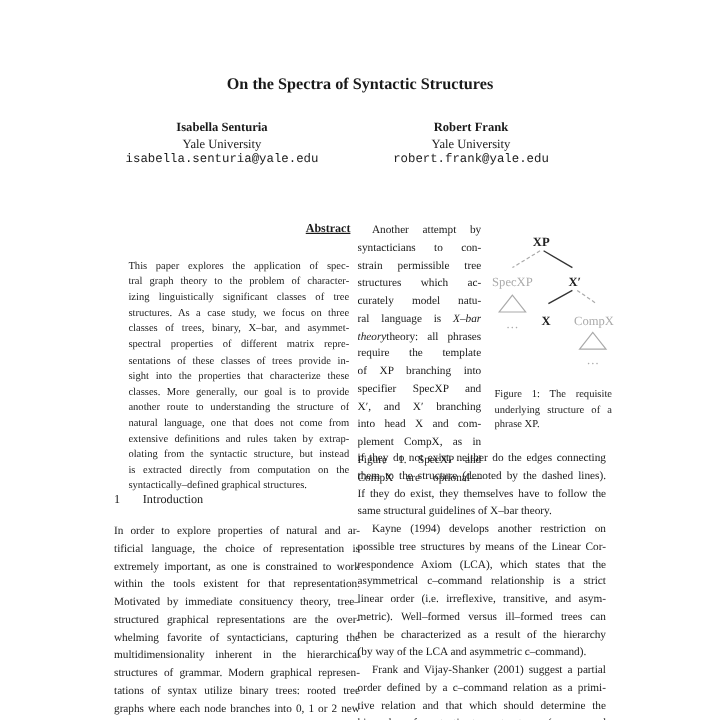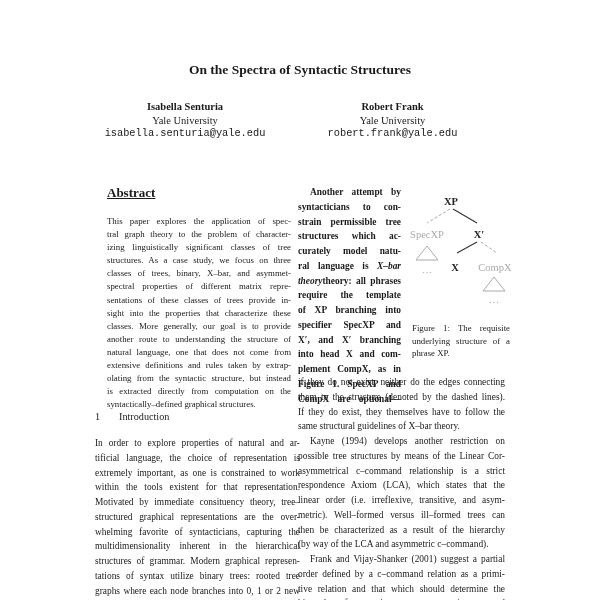--- a/index.html
+++ b/index.html
@@ -5,30 +5,30 @@
   html, body { margin:0; padding:0; background:#ffffff; }
   body { width:600px; height:600px; position:relative; overflow:hidden;
          font-family:"Liberation Serif", "DejaVu Serif", serif; color:#1a1a1a; }
   .abs { position:absolute; }
   .title { top:62px; left:0; width:600px; text-align:center; font-weight:bold; font-size:13.5px; }
   .author { text-align:center; font-size:10.5px; line-height:13.5px; }
   .author .name { font-weight:bold; }
   .author .email { font-family:"Liberation Mono", "DejaVu Sans Mono", monospace; font-size:10.3px; }
   .a1 { top:100px; left:90px; width:190px; }
   .a2 { top:100px; left:295px; width:195px;text-align:center; }
-  .abs-head { top:185px; left:107px; width:185px; text-align:left; font-weight:bold; font-size:13px;text-decoration:underline; }
+  .abs-head { top:185px; left:107px; width:185px; text-align:right; font-weight:bold; font-size:10px;text-decoration:underline; }
   .para { font-size:8.8px; text-align:justify; }
   .para .line { display:block; height:13.1px; line-height:13.1px; text-align:justify; text-align-last:justify; white-space:nowrap; overflow:hidden; }
   .para .line.last { text-align-last:left; }
   .abstract { top:215px; left:107px; width:184px; }
   .sec-head { top:411px; left:95px; font-weight:normal; font-size:10.2px; }
   .sec-head .num { display:inline-block; width:24px; }
   .intro { top:436px; left:95px; width:205px; font-size:9.4px; }
   .intro .line { height:14.75px; line-height:14.75px; }
-  .rnarrow { top:185px; left:298px; width:103px; font-size:9.4px;font-weight:bold; }
+  .rnarrow { top:185px; left:298px; width:103px; font-size:9.4px; }
   .rnarrow .line { height:14.75px; line-height:14.75px; }
   .rwide { top:375px; left:298px; width:207px; font-size:9.4px; }
   .rwide .line { height:14.75px; line-height:14.75px; }
   .indent { padding-left:12px; }
   .figure { top:190px; left:405px; width:115px; height:115px;text-align:center; }
   .caption { top:322px; left:412px; width:98px; font-size:8.8px; }
   .caption .line { height:12.5px; line-height:12.5px; }
   .tree-label { font-family:"Liberation Serif", serif; font-size:10.5px; }
   em { font-style:italic; }
 </style>
@@ -106,22 +106,22 @@
   <span class="line">CompX are optional—</span>
 </div>
 
 <div class="abs para rwide">
   <span class="line">if they do not exist, neither do the edges connecting</span>
   <span class="line">them to the structure (denoted by the dashed lines).</span>
   <span class="line">If they do exist, they themselves have to follow the</span>
   <span class="line last">same structural guidelines of X–bar theory.</span>
   <span class="line indent">Kayne (1994) develops another restriction on</span>
   <span class="line">possible tree structures by means of the Linear Cor-</span>
+  <span class="line">respondence Axiom (LCA), which states that the</span>
   <span class="line">asymmetrical c–command relationship is a strict</span>
-  <span class="line">respondence Axiom (LCA), which states that the</span>
   <span class="line">linear order (i.e.  irreflexive, transitive, and asym-</span>
   <span class="line">metric). Well–formed versus ill–formed trees can</span>
   <span class="line">then be characterized as a result of the hierarchy</span>
   <span class="line last">(by way of the LCA and asymmetric c–command).</span>
   <span class="line indent">Frank and Vijay-Shanker (2001) suggest a partial</span>
   <span class="line">order defined by a c–command relation as a primi-</span>
   <span class="line">tive relation and that which should determine the</span>
   <span class="line">hierarchy of syntactic tree structures (as opposed</span>
 
 </div>

